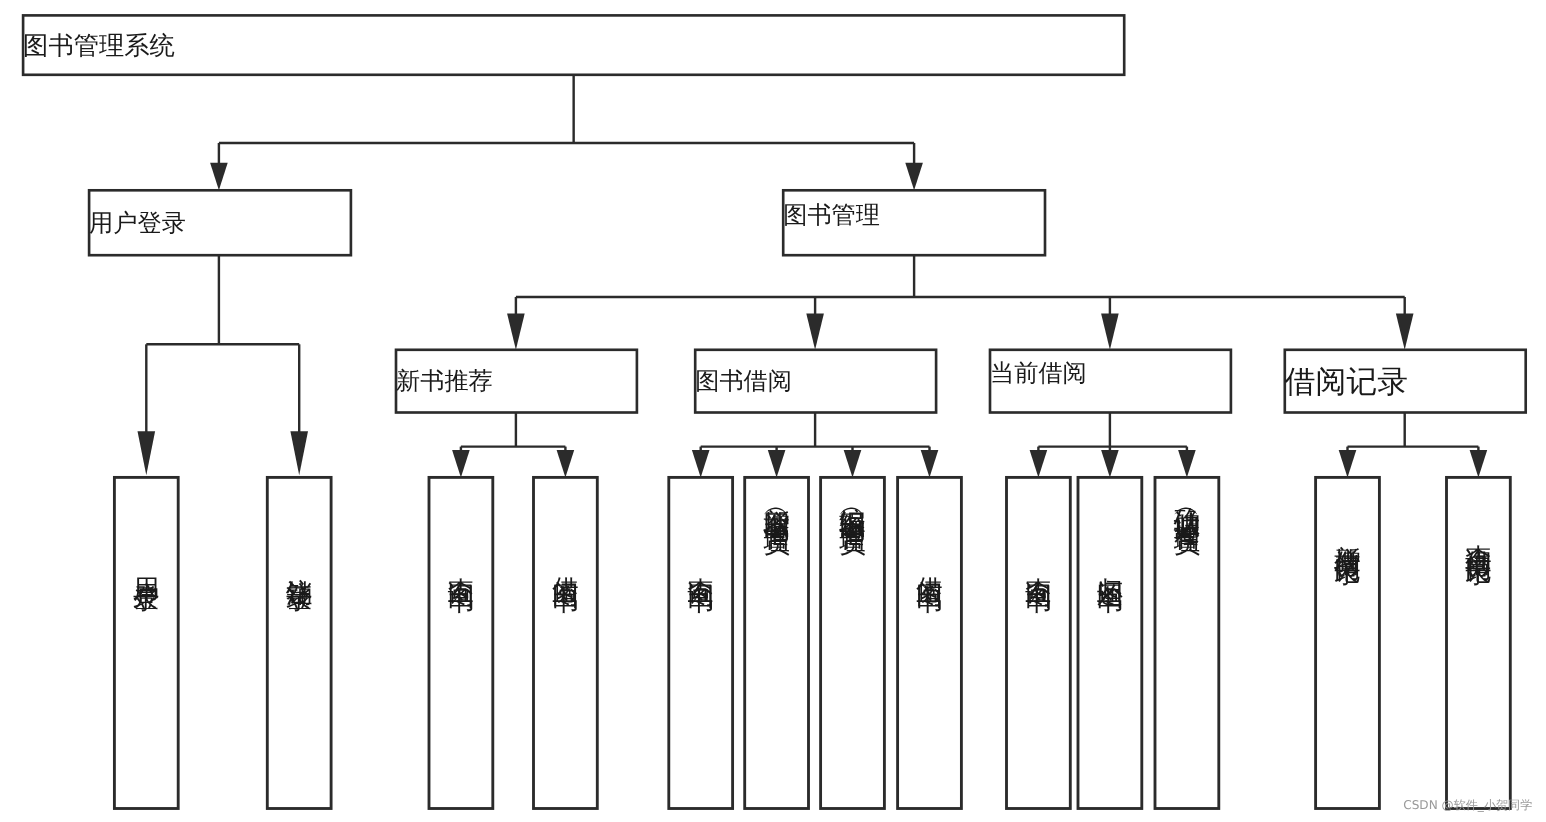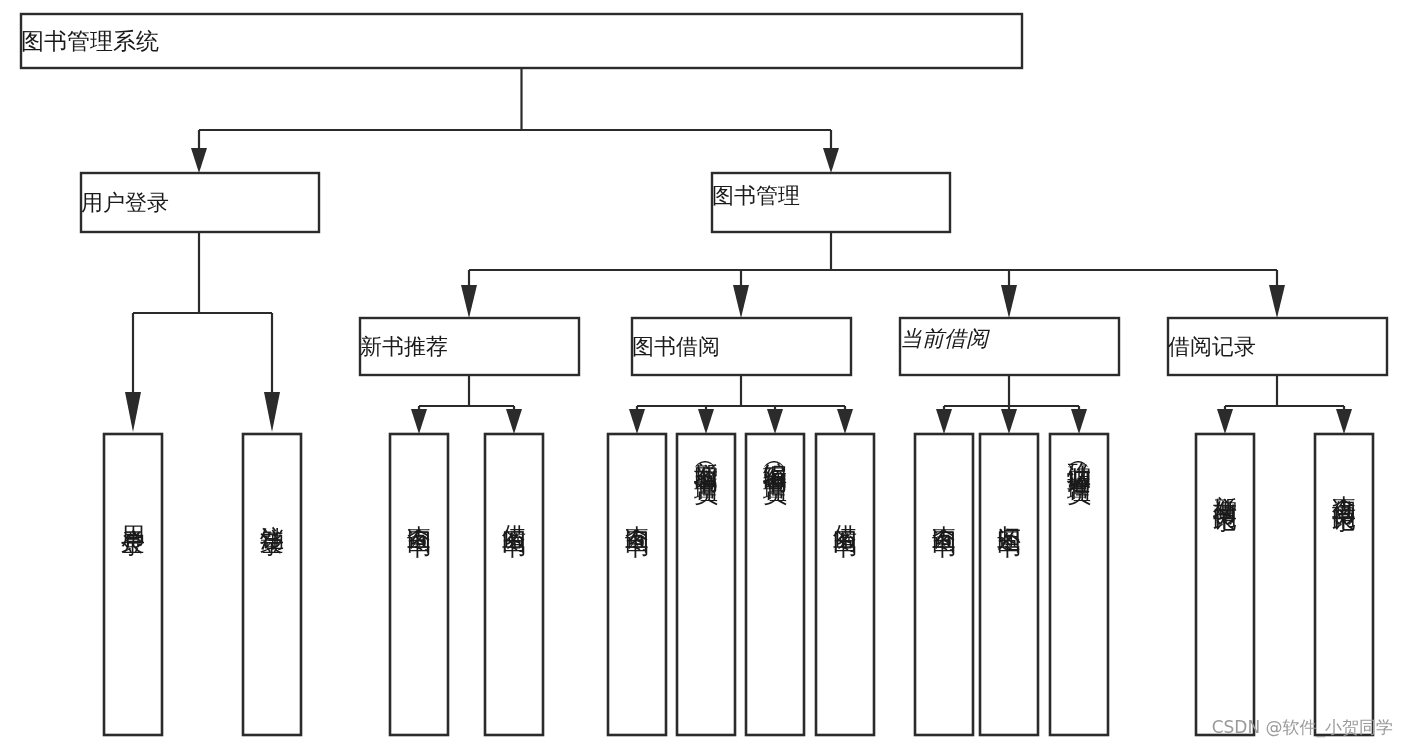--- a/index.html
+++ b/index.html
@@ -42,21 +42,21 @@
     stroke-linecap: butt;
   }
   .arrowhead {
     fill: #2b2b2b;
   }
   .watermark {
     position: absolute;
     right: 12px;
     bottom: 8px;
     font-family: "DejaVu Sans", "Liberation Sans", sans-serif;
-    font-size: 17px;
+    font-size: 11px;
     color: #9a9a9a;
     white-space: nowrap;
     pointer-events: none;
   }
   .vert-text-wrap {
     position: absolute;
     display: flex;
     align-items: flex-start;
     justify-content: center;
     box-sizing: border-box;
@@ -209,25 +209,25 @@
   </div>
 
   <div class="top-label" style="left:360px; top:318px; width:219px; height:57px; font-size:22px;">
     <span>新书推荐</span>
   </div>
 
   <div class="top-label" style="left:632px; top:318px; width:253px; height:57px; font-size:22px;">
     <span>图书借阅</span>
   </div>
 
-  <div class="top-label" style="left:900px; top:318px; width:219px; height:42px; font-size:22px;font-style:italic;">
+  <div class="top-label" style="left:900px; top:318px; width:219px; height:42px; font-size:22px;">
     <span>当前借阅</span>
   </div>
 
-  <div class="top-label" style="left:1168px; top:318px; width:219px; height:57px; font-size:22px;">
+  <div class="top-label" style="left:1168px; top:318px; width:219px; height:57px; font-size:28px;">
     <span>借阅记录</span>
   </div>
 
   <div class="vert-text-wrap" style="left:104px; top:434px; width:58px; height:301px; padding-top:72px;">
     <span class="vert-text">用户登录</span>
   </div>
   <div class="vert-text-wrap" style="left:243px; top:434px; width:58px; height:301px; padding-top:72px;">
     <span class="vert-text">注销登录</span>
   </div>
 

